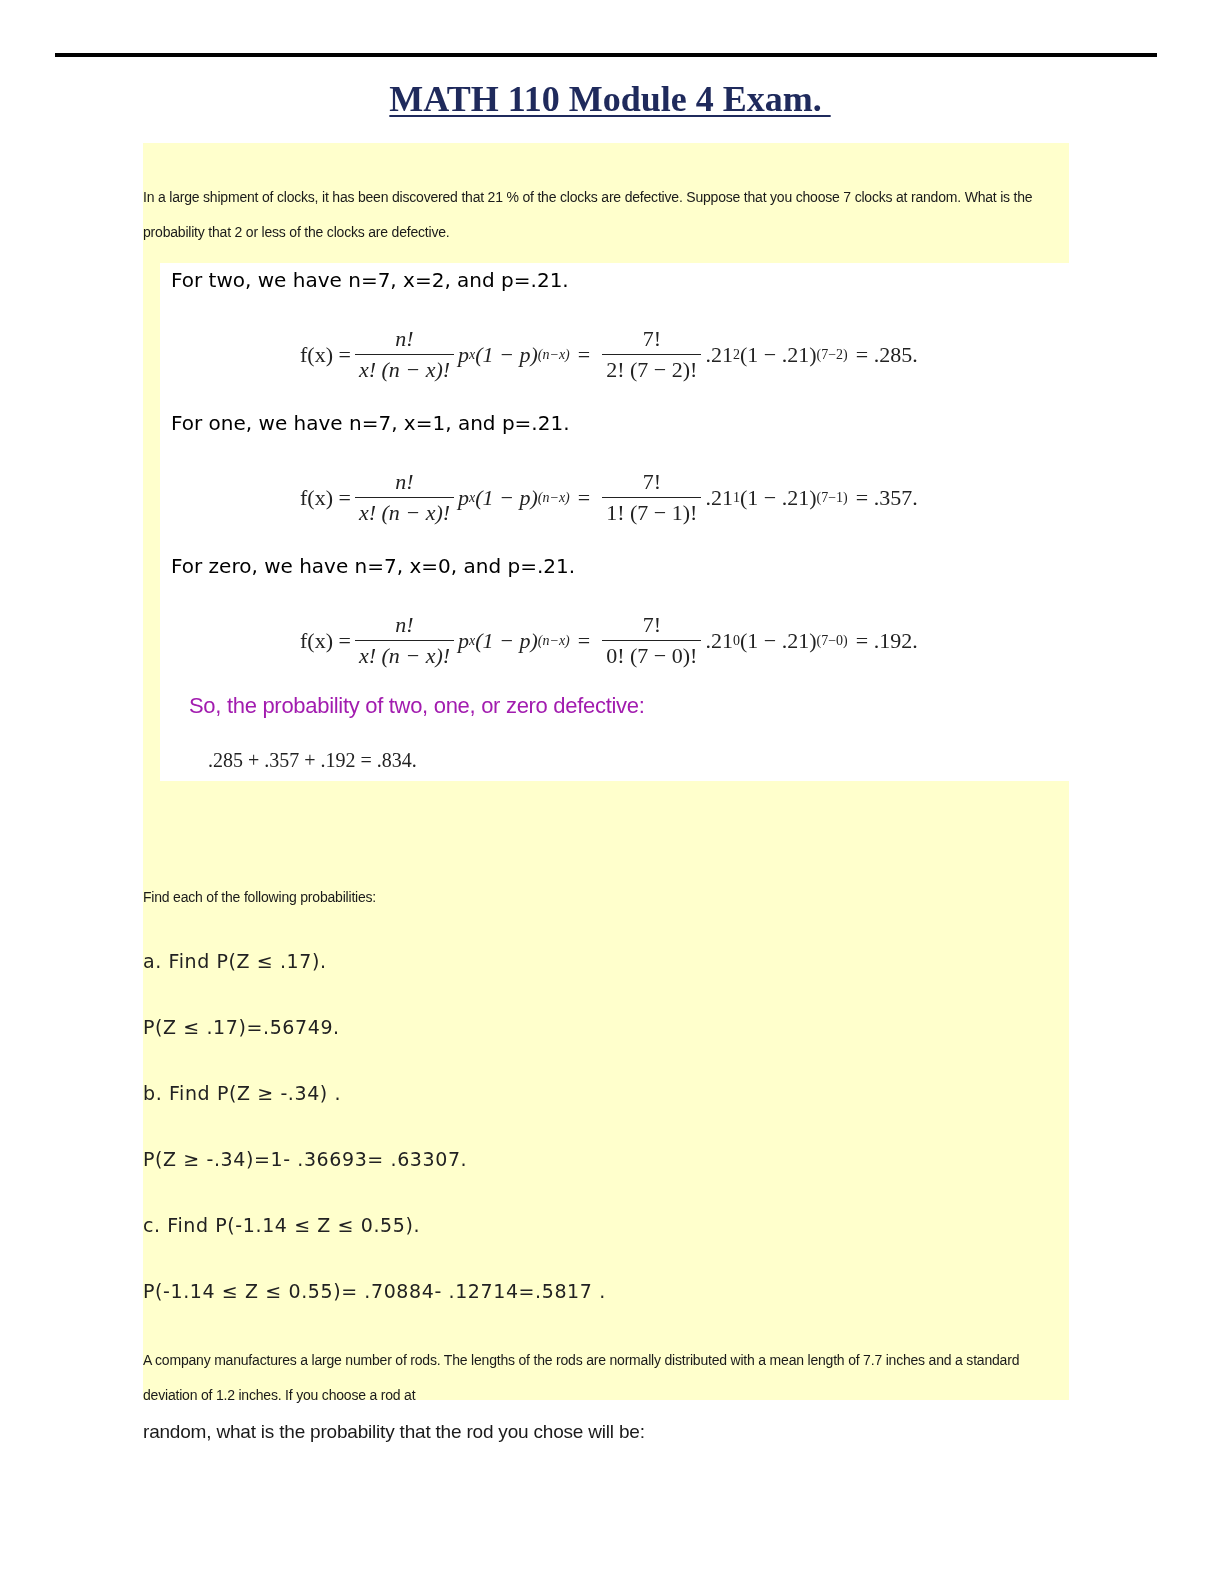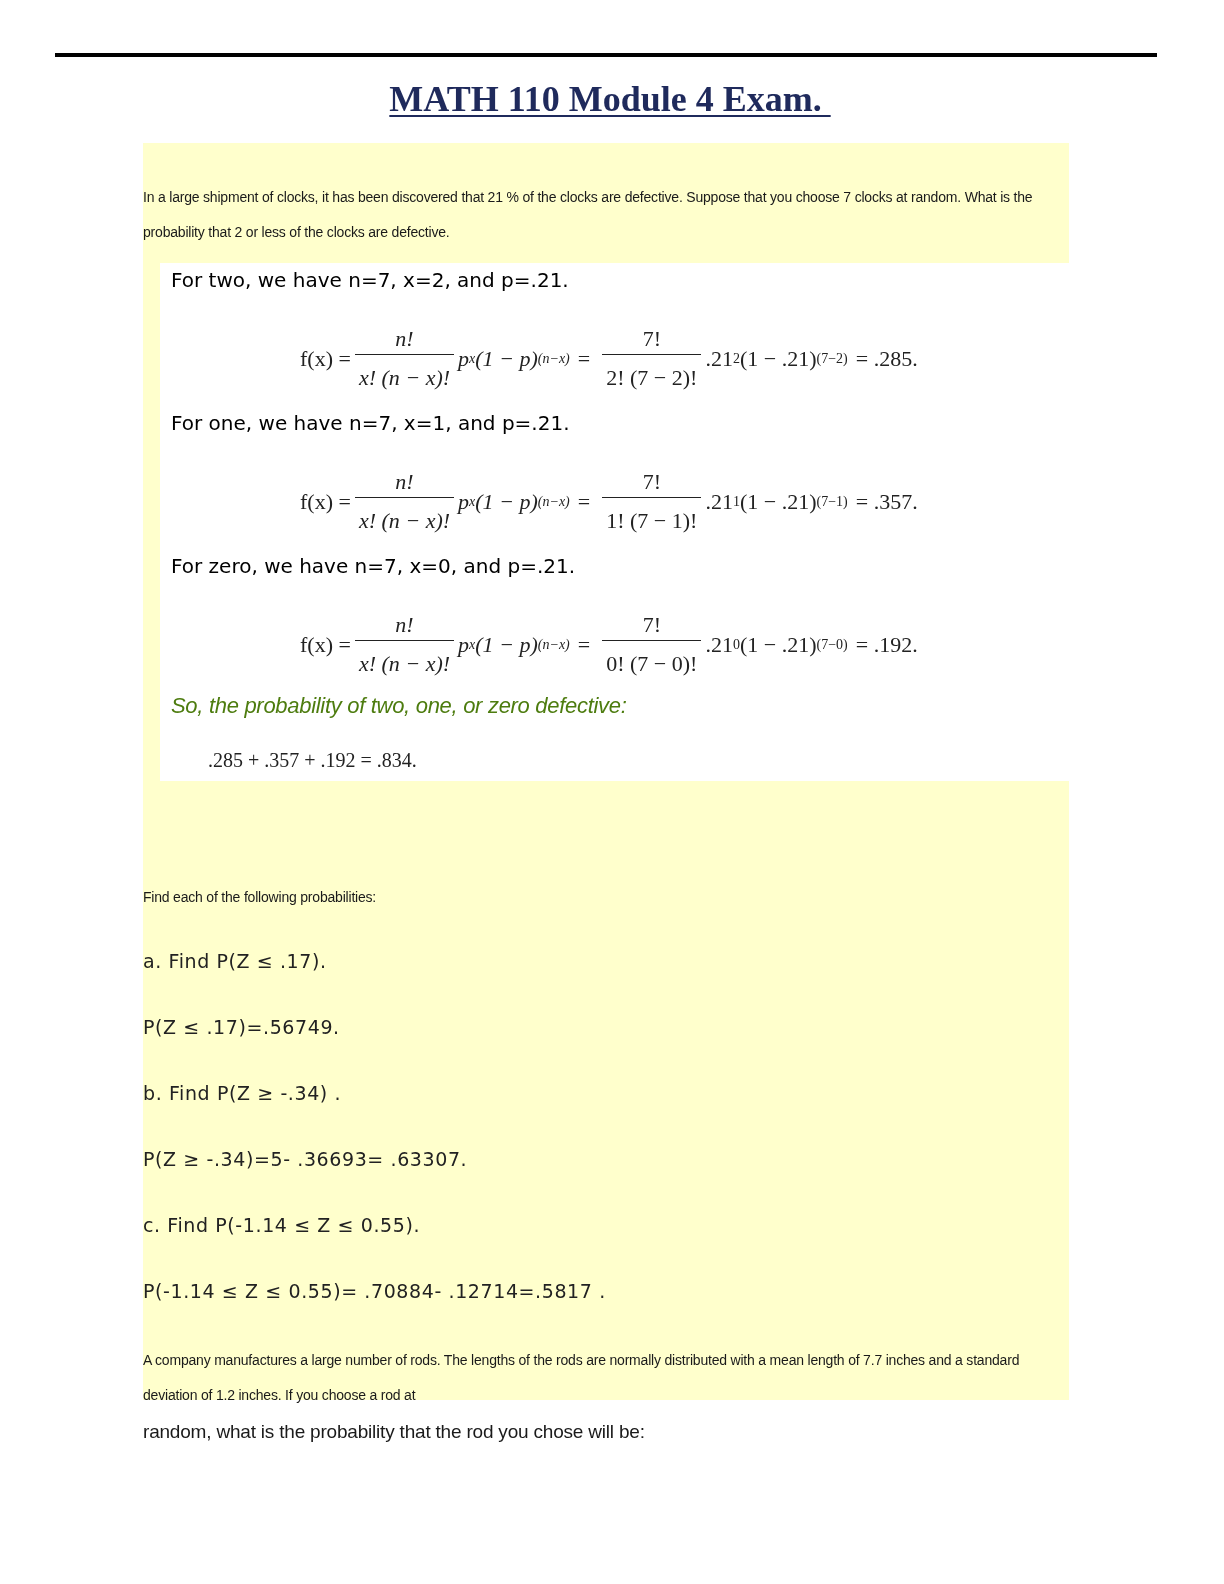--- a/index.html
+++ b/index.html
@@ -10,24 +10,24 @@
     .hl { position: absolute; background: #ffffcc; }
     .hl-main { left: 143px; top: 143px; width: 926px; height: 1257px; }
     .inset { position: absolute; left: 160px; top: 263px; width: 909px; height: 518px; background: #ffffff; }
     .p { position: absolute; font-size: 14px; line-height: 35px; letter-spacing: -0.2px; }
     .q1 { left: 143px; top: 180px; width: 930px; }
     .cal { font-family: "DejaVu Sans", sans-serif; font-size: 20px; color: #000000; }
     .sol-line { position: absolute; left: 171px; }
     .eq { position: absolute; left: 300px; font-family: "Liberation Serif", serif; font-size: 22px; color: #222; display: flex; align-items: center; white-space: nowrap; }
     .frac { display: inline-flex; flex-direction: column; align-items: center; margin: 0 4px; }
     .frac .num { padding: 0 4px 2px; }
-    .frac .den { border-top: 1.5px solid #222; padding: 10px 4px 0; }
+    .frac .den { border-top: 1.5px solid #222; padding: 2px 4px 0; }
     .it { font-style: italic; }
     sup { font-size: 14px; }
-    .sum-label { position: absolute; left: 171px; top: 693px; font-size: 22px; color: #4d7c0f; letter-spacing: -0.3px; font-style: italic; }
+    .sum-label { position: absolute; left: 189px; top: 693px; font-size: 22px; color: #a21caf; letter-spacing: -0.3px; }
     .sum-eq { position: absolute; left: 208px; top: 749px; font-family: Liberation Serif, serif; font-size: 20px; color: #222; }
     .mono { position: absolute; left: 143px; font-family: "DejaVu Sans", sans-serif; font-size: 19px; color: #222; letter-spacing: 0.6px; text-align: right; }
     .q2 { left: 143px; top: 880px; }
     .q3 { left: 143px; top: 1343px; width: 930px; }
     .q3-tail { position: absolute; left: 143px; top: 1414px; font-size: 19px; line-height: 35px; letter-spacing: -0.2px; }
   </style>
 </head>
 <body>
 
 <div class="rule"></div>
@@ -108,18 +108,18 @@
   <span style="margin-left:8px;">= .192.</span>
 </div>
 
 <div class="sum-label">So, the probability of two, one, or zero defective:</div>
 <div class="sum-eq">.285 + .357 + .192 = .834.</div>
 
 <div class="p q2">Find each of the following probabilities:</div>
 <div class="mono" style="top:950px;">a.  Find P(Z ≤ .17).</div>
 <div class="mono" style="top:1016px;">P(Z ≤ .17)=.56749.</div>
 <div class="mono" style="top:1082px;">b.  Find P(Z ≥ -.34) .</div>
-<div class="mono" style="top:1148px;">P(Z ≥ -.34)=5- .36693= .63307.</div>
+<div class="mono" style="top:1148px;">P(Z ≥ -.34)=1- .36693= .63307.</div>
 <div class="mono" style="top:1214px;">c. Find P(-1.14 ≤ Z ≤ 0.55).</div>
 <div class="mono" style="top:1280px;">P(-1.14 ≤ Z ≤ 0.55)= .70884- .12714=.5817 .</div>
 
 <div class="p q3">A company manufactures a large number of rods. The lengths of the rods are normally distributed with a mean length of 7.7 inches and a standard deviation of 1.2 inches. If you choose a rod at</div>
 <div class="q3-tail">random, what is the probability that the rod you chose will be:</div>
 
 </body></html>

